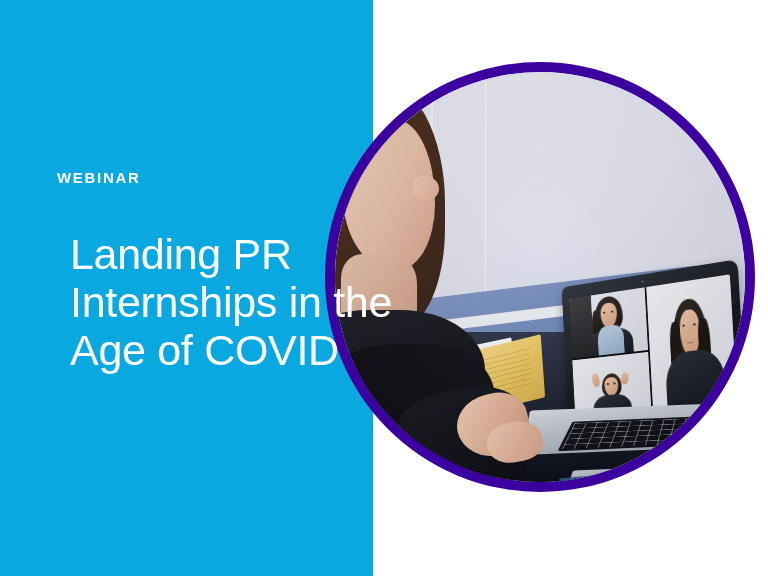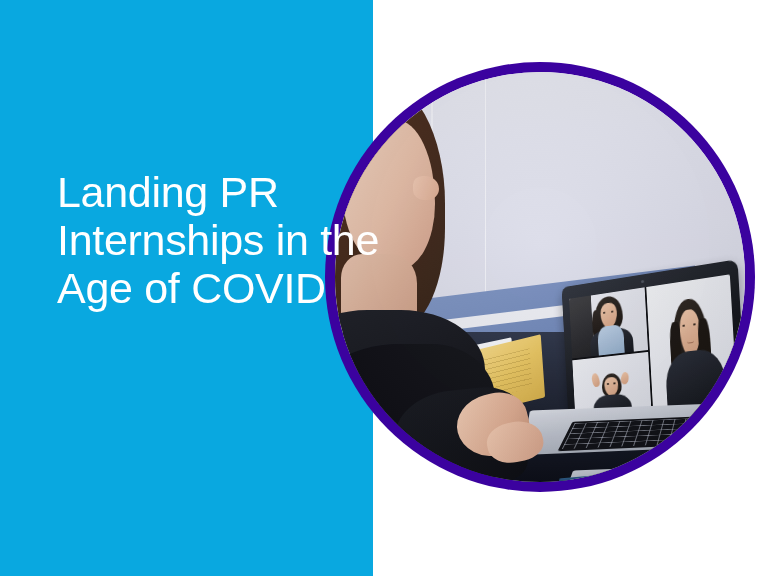--- a/index.html
+++ b/index.html
@@ -52,21 +52,21 @@
     line-height: 20px;
     margin: 0 0 42px 0;
     white-space: nowrap;
   }
   #headline {
     color: #ffffff;
     font-size: 43px;
     font-weight: 300;
     line-height: 48px;
     letter-spacing: -0.3px;
-    margin: 0;
+    margin: 13px;
     white-space: pre-line;
   }
 
   
   #photo-circle {
     position: absolute;
     left: 325px;
     top: 62px;
     width: 430px;
     height: 430px;
@@ -465,18 +465,19 @@
         <div id="woman-arm"></div>
         <div id="woman-hand"></div>
         <div id="woman-hand-2"></div>
 
       </div>
       <div id="photo-vignette"></div>
     </div>
   </div>
 
   <div id="text-block">
+    <div id="eyebrow-label">WEBINAR</div>
     <h1 id="headline">Landing PR
 Internships in the
 Age of COVID</h1>
   </div>
 
 </div>
 
 </body></html>

